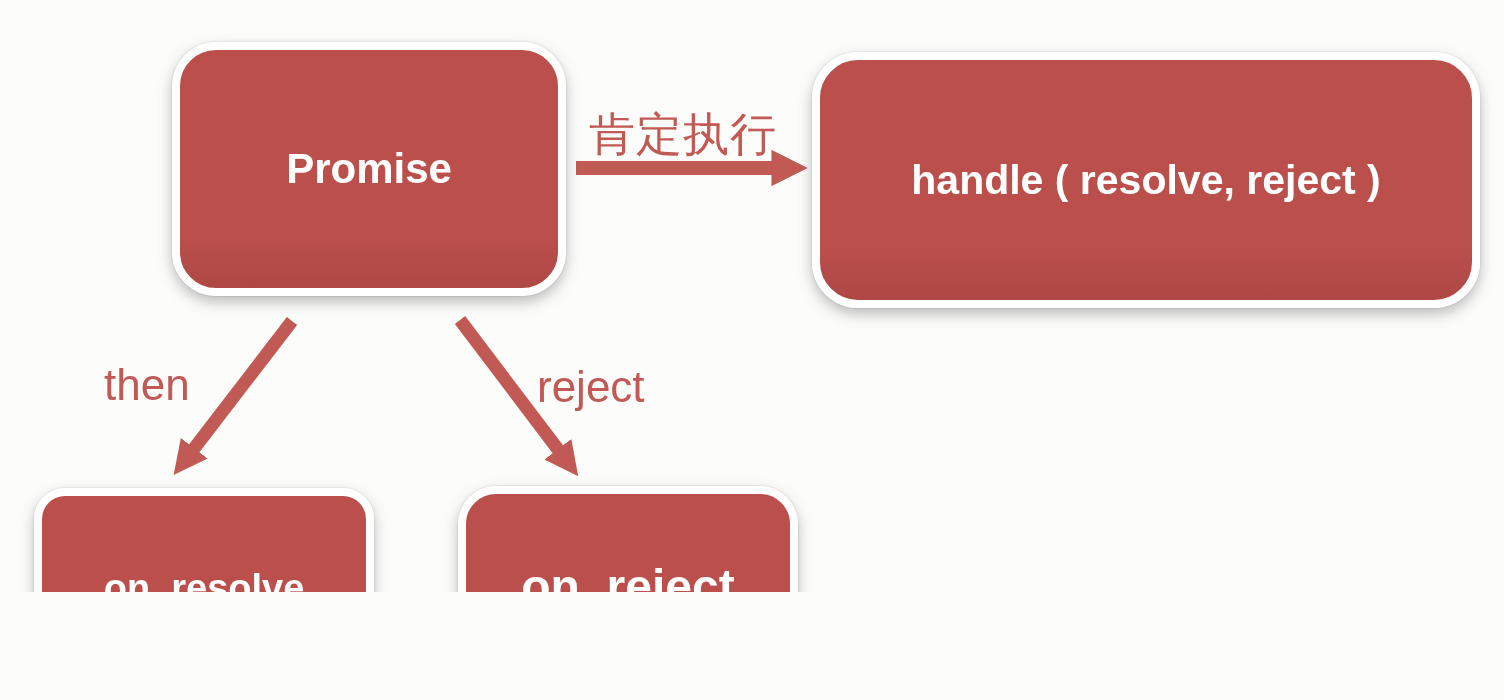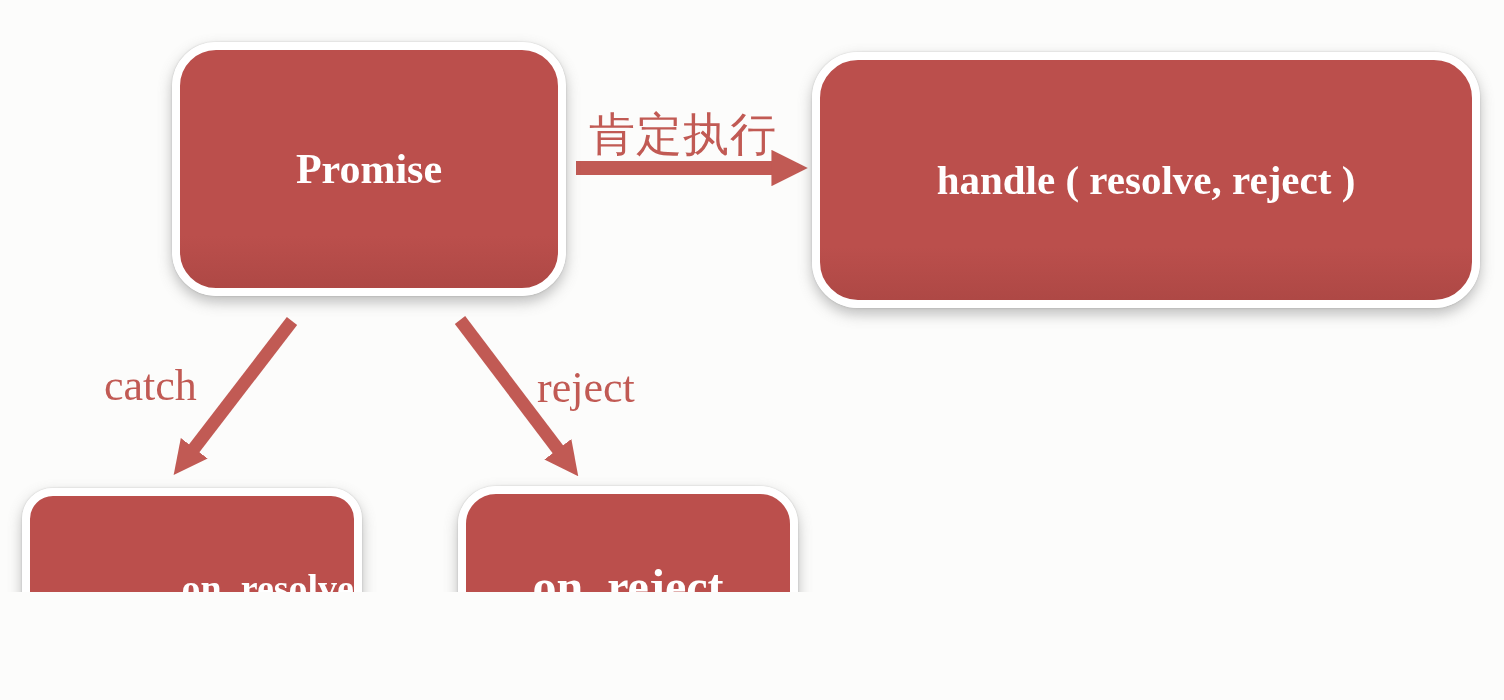--- a/index.html
+++ b/index.html
@@ -15,21 +15,20 @@
   html, body {
     background: var(--background);
     font-family: "Liberation Sans", "DejaVu Sans", sans-serif;
   }
   .stage {
     position: relative;
     width: 1504px;
     height: 592px;
     background: var(--background);
     overflow: hidden;
-    font-family: Liberation Serif, serif;
   }
   .edges {
     position: absolute;
     left: 0; top: 0;
     width: 1504px;
     height: 700px;
     pointer-events: none;
   }
   .edge {
     stroke: var(--arrow);
@@ -56,25 +55,24 @@
     font-size: 42px;
   }
   .node-handle {
     left: 812px; top: 52px;
     width: 668px; height: 256px;
     border-radius: 46px;
     font-size: 41px;
     text-align: right;
   }
   .node-on-resolve {
-    left: 22px; top: 488px;
+    left: 34px; top: 488px;
     width: 340px; height: 200px;
     border-radius: 31px;
     font-size: 38px;
-    justify-content: flex-end;
   }
   .node-on-reject {
     left: 458px; top: 486px;
     width: 340px; height: 200px;
     border-radius: 38px;
     font-size: 48px;
   }
   .edge-label {
     position: absolute;
     color: var(--label-text);
@@ -121,17 +119,17 @@
   <div class="node node-on-resolve">
     <span>on_resolve</span>
   </div>
 
   <div class="node node-on-reject">
     <span>on_reject</span>
   </div>
 
   <div class="edge-label edge-label-certain">肯定执行</div>
 
-  <div class="edge-label edge-label-then">catch</div>
+  <div class="edge-label edge-label-then">then</div>
 
   <div class="edge-label edge-label-catch">reject</div>
 
 </div>
 
 </body></html>

